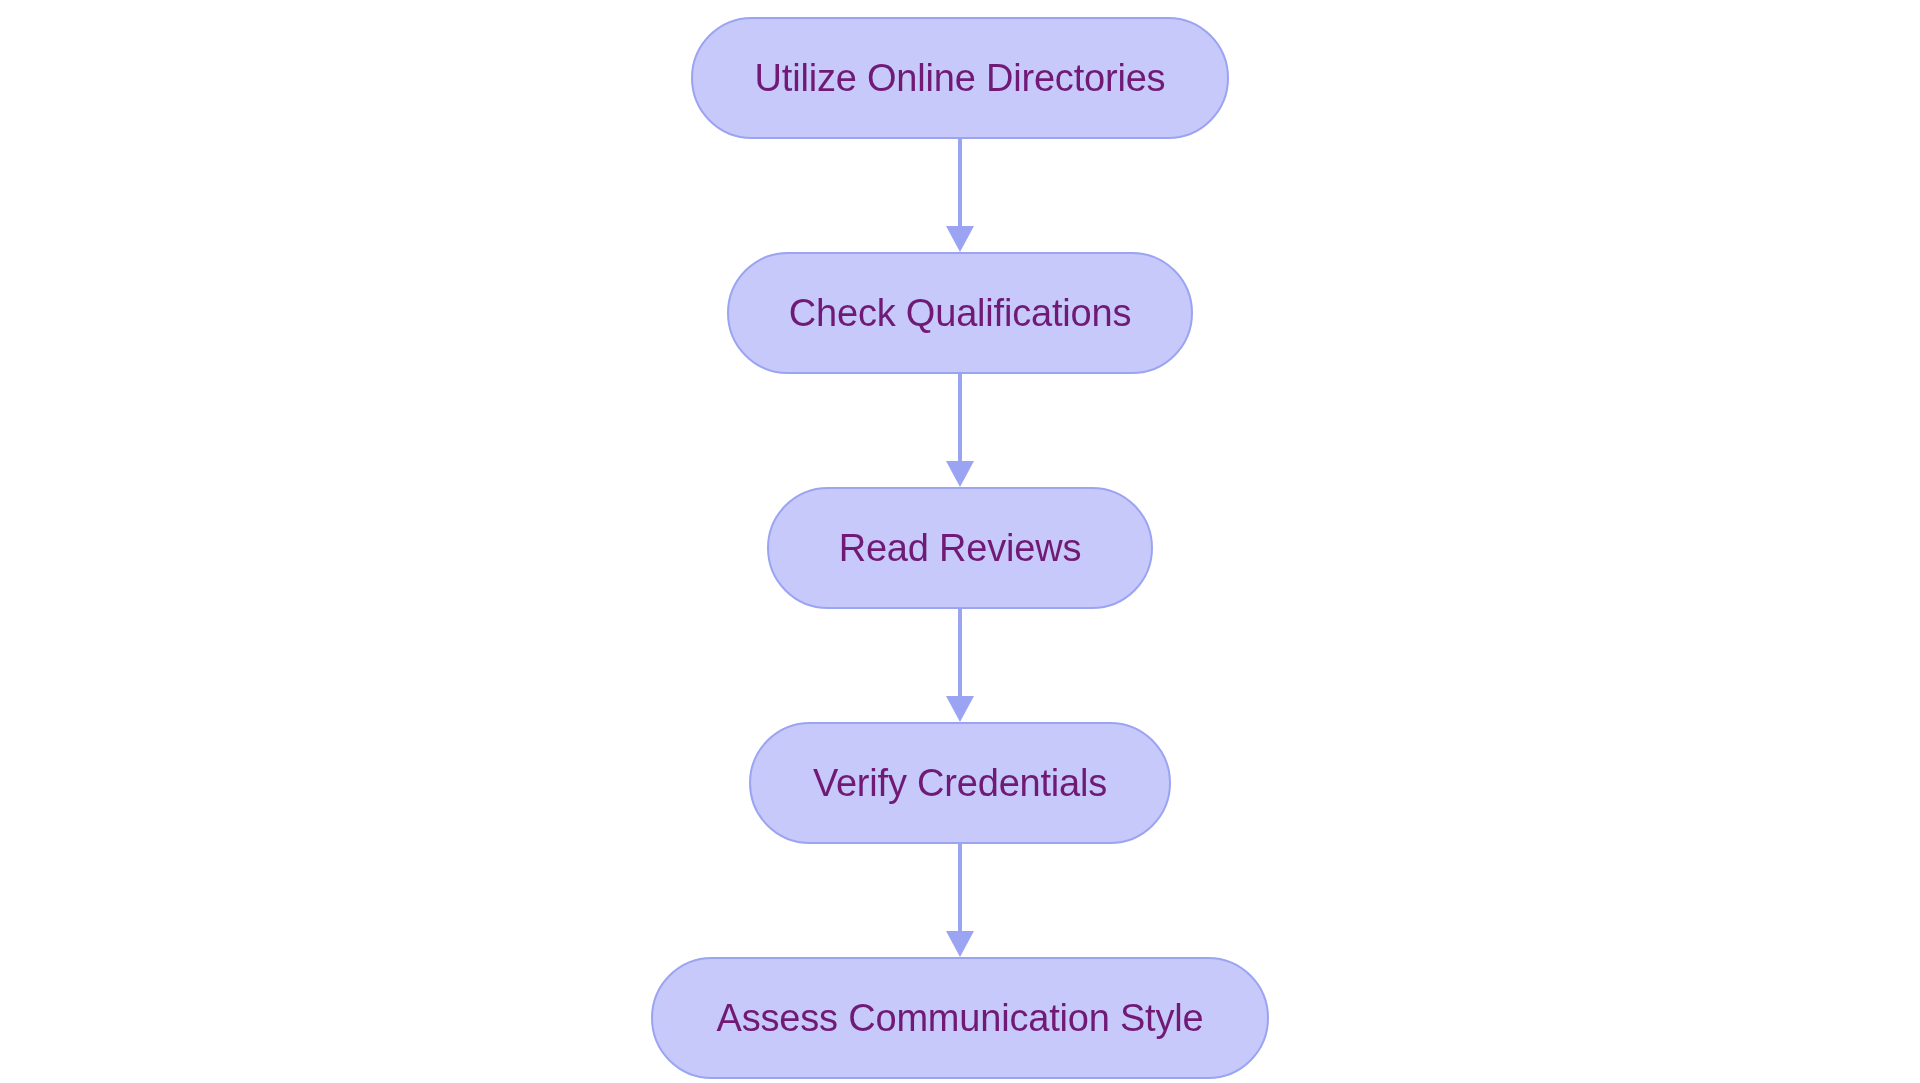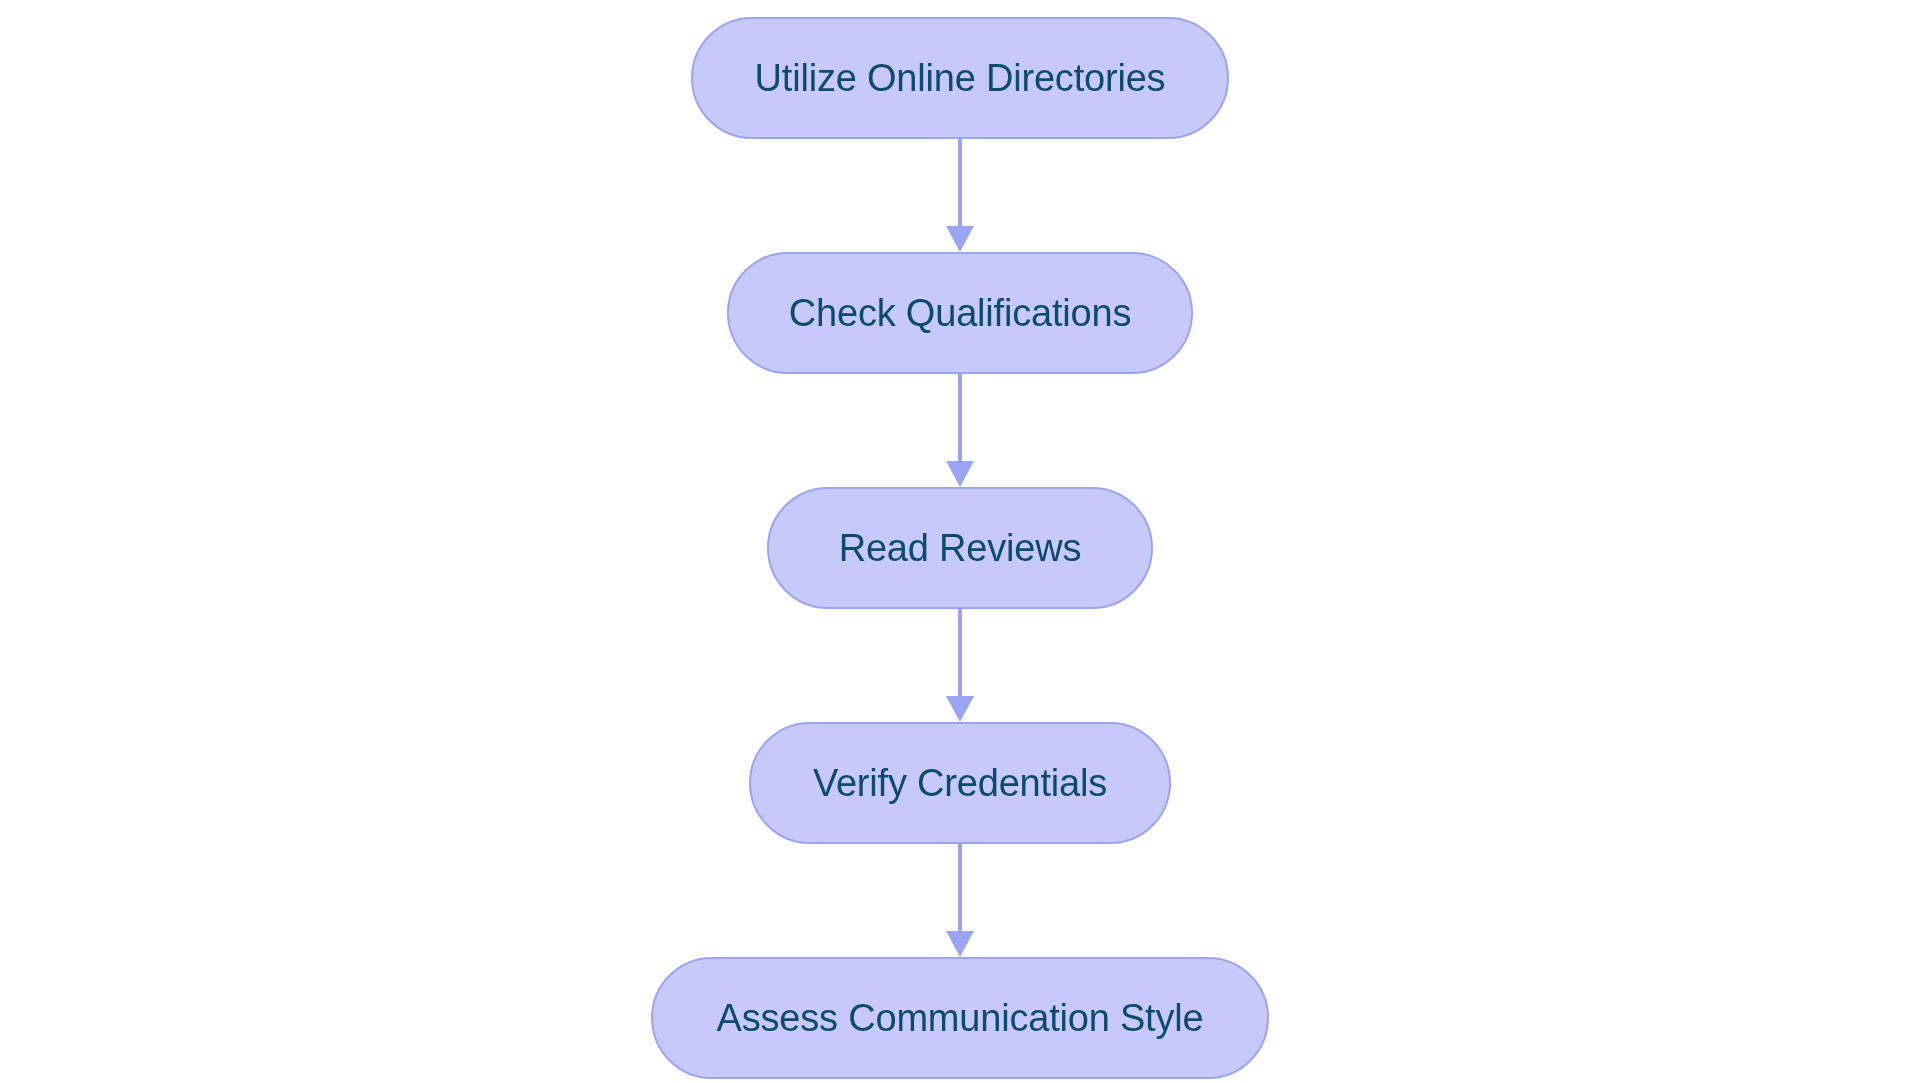--- a/index.html
+++ b/index.html
@@ -45,21 +45,21 @@
     border-radius: 61px;
     background: #c6c9fa;
     white-space: nowrap;
   }
 
   .node-label {
     font-family: "Liberation Sans", "DejaVu Sans", sans-serif;
     font-size: 38px;
     font-weight: 400;
     letter-spacing: -0.2px;
-    color: #0c4a6e;
+    color: #701a75;
     line-height: 1;
     user-select: none;
   }
 
   
   .connector {
     position: relative;
     width: 40px;
     height: 113px;
     display: flex;

